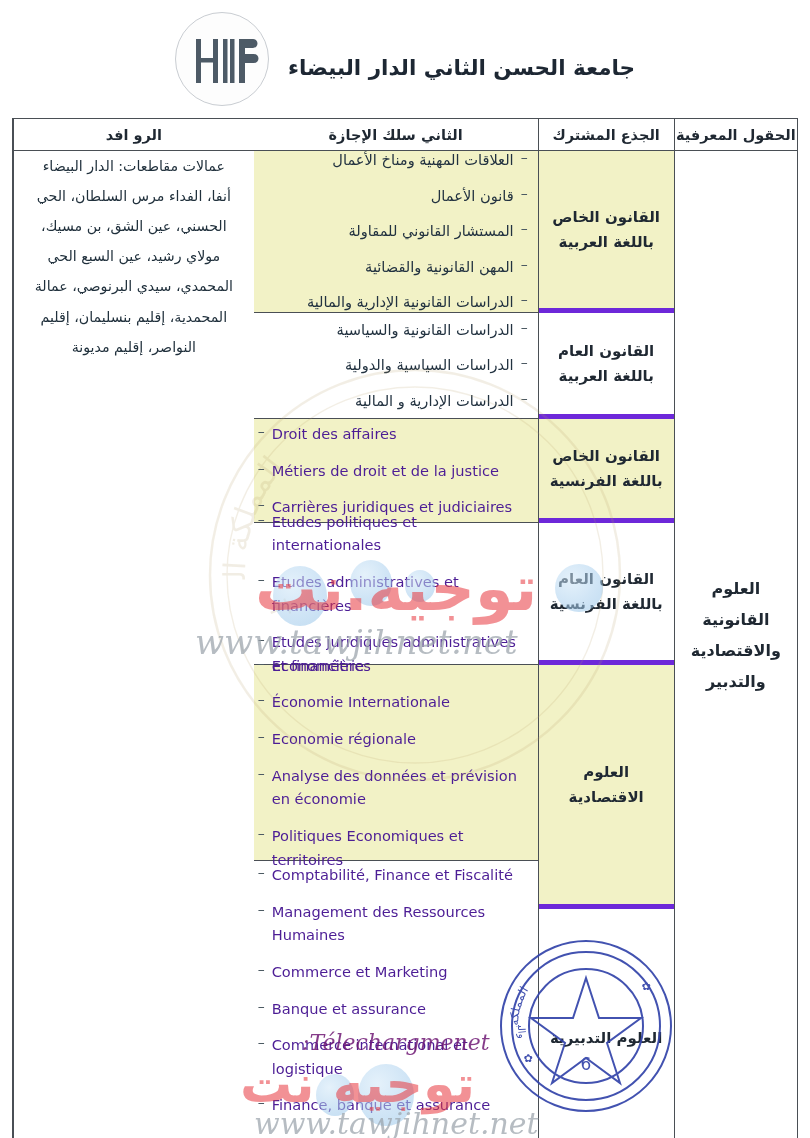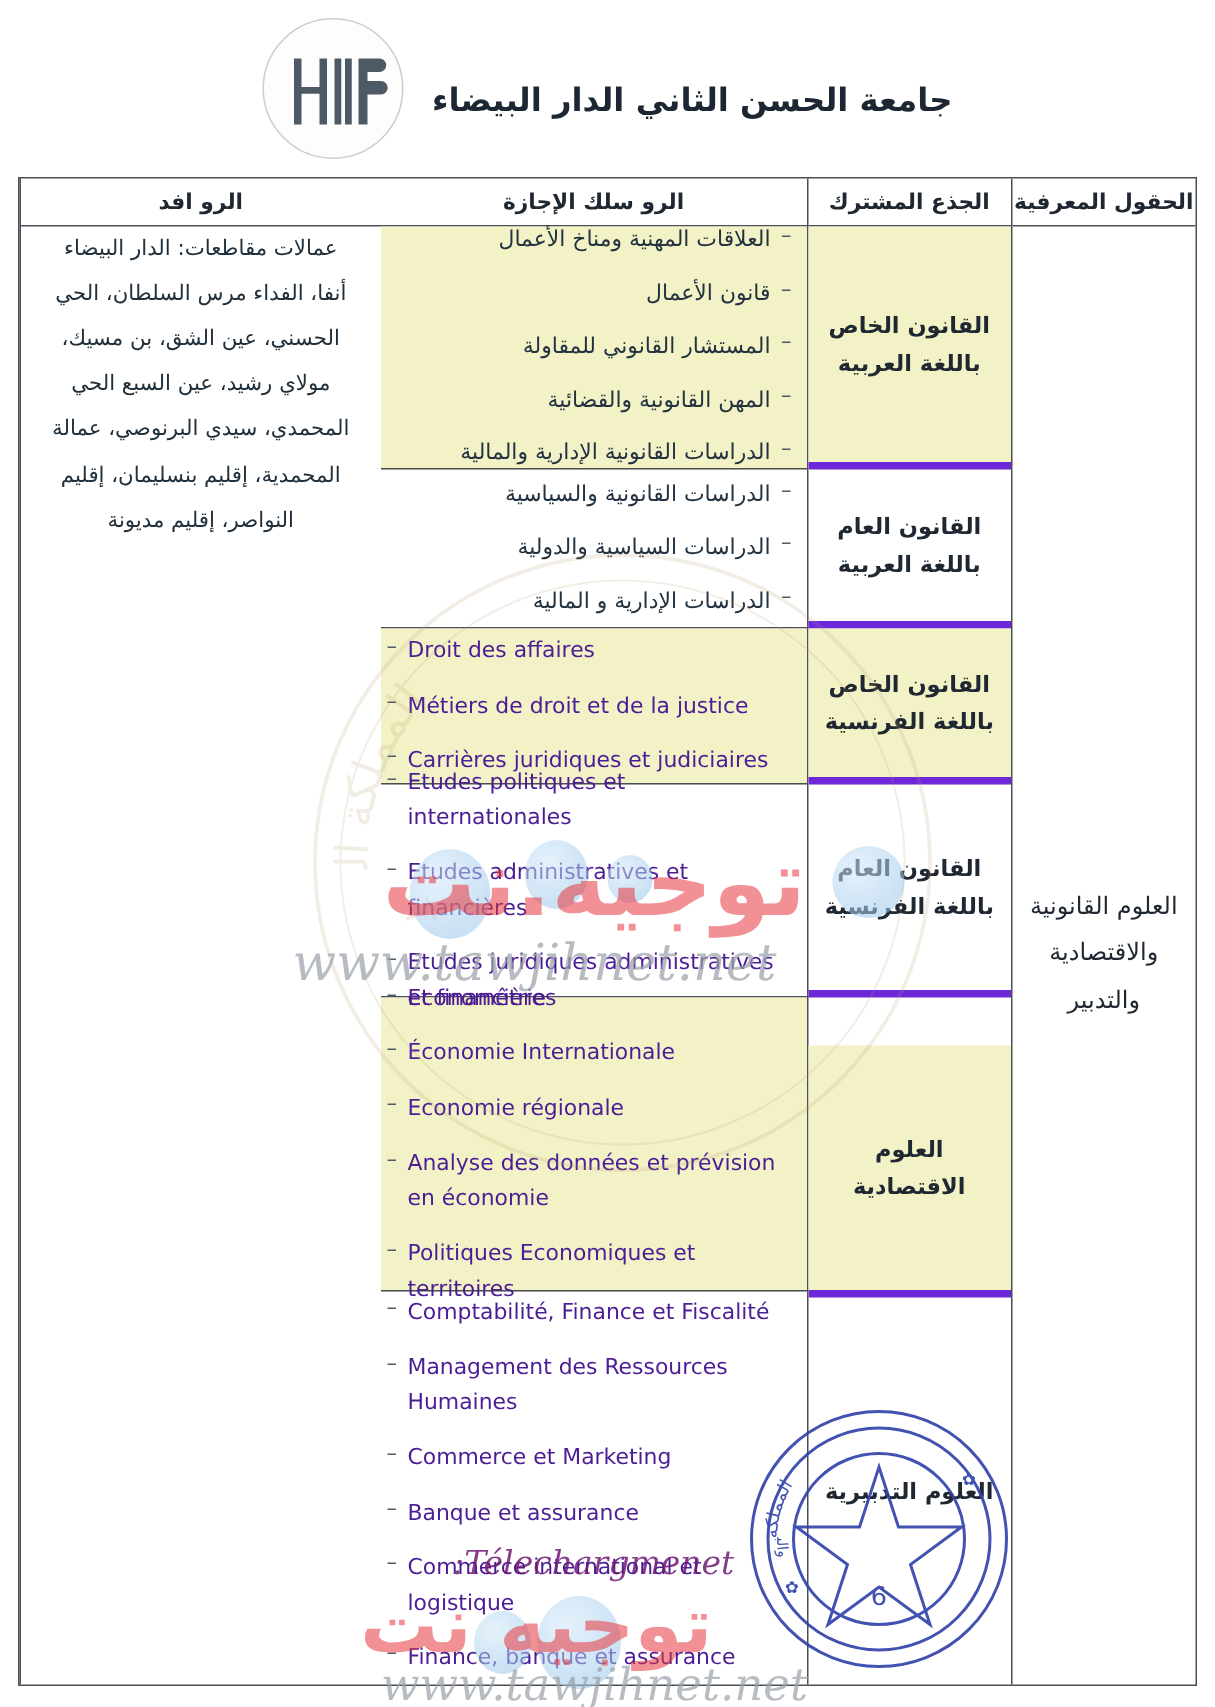--- a/index.html
+++ b/index.html
@@ -154,21 +154,21 @@
     background: transparent;
   }
 
   .body-fields {
     display: flex;
     align-items: center;
     justify-content: center;
   }
   .fields-text {
     font-size: 16px;
-    font-weight: 400;
+    font-weight: 700;
     line-height: 1.95;
     text-align: center;
     direction: rtl;
     color: #1f2832;
     padding: 0 6px;
   }
 
   .body-feeders {
     display: flex;
     align-items: flex-start;
@@ -354,30 +354,30 @@
           </div>
           <div class="trow" style="height: 106px;">
             <div class="trunk-label trow-label">القانون العام باللغة العربية</div>
           </div>
           <div class="trow hl" style="height: 104px;">
             <div class="trunk-label trow-label">القانون الخاص باللغة الفرنسية</div>
           </div>
           <div class="trow" style="height: 142px;">
             <div class="trunk-label trow-label">القانون العام باللغة الفرنسية</div>
           </div>
-          <div class="trow hl" style="height: 168px; margin-top: 32px;">
+          <div class="trow hl" style="height: 244px;">
             <div class="trunk-label trow-label">العلوم الاقتصادية</div>
           </div>
           <div class="trow last" style="height: 258px;">
             <div class="trunk-label trow-label">العلوم التدبيرية</div>
           </div>
         </div>
     </div>
     <div class="col col-paths">
-      <div class="hdr">الرو سلك الإجازة</div>
+      <div class="hdr">الثاني سلك الإجازة</div>
       <div id="pathsBody">
           <div class="prow hl ar" style="height: 162px;">
             <ul class="items">
               <li>
                 <span class="dash">–</span>
                 <span class="itxt">العلاقات المهنية ومناخ الأعمال</span>
               </li>
               <li>
                 <span class="dash">–</span>
                 <span class="itxt">قانون الأعمال</span>

